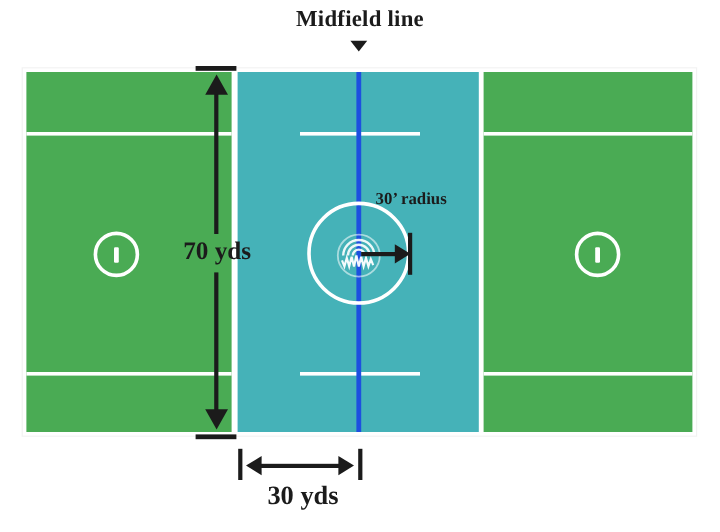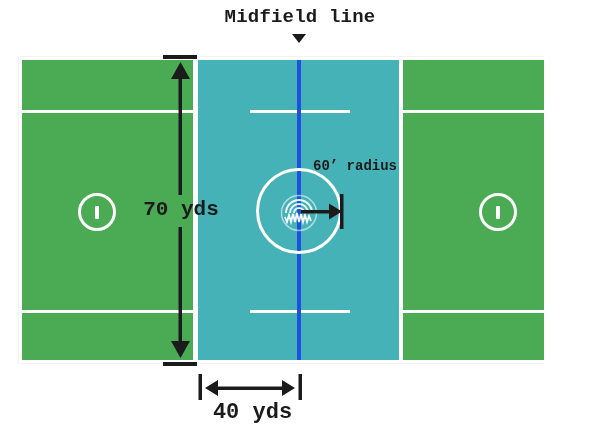--- a/index.html
+++ b/index.html
@@ -1,19 +1,19 @@
 <!DOCTYPE html>
 <html style="--background: #ffffff; --field-green: #4aab54; --midfield-teal: #45b2b8; --midfield-line-blue: #1d4fe0; --field-line-white: #ffffff; --annotation-black: #1b1b1b;"><head>
 <meta charset="utf-8">
 <style>
   html,body{margin:0;padding:0;background:#fff;}
   .canvas{
-    position:relative;width:544px;height:443px;overflow:hidden;
+    position:relative;width:600px;height:443px;overflow:hidden;
     background:var(--background,#fff);
-    font-family:Liberation Mono, monospace;
+    font-family:Liberation Serif, serif;
     color:var(--annotation-black,#1b1b1b);
   }
   .label{position:absolute;font-weight:700;line-height:1.1;white-space:nowrap;}
   .midfield-label{left:220px;top:7px;width:160px;text-align:center;font-size:19px;letter-spacing:.2px;}
   .radius-label{left:313px;top:159px;font-size:14px;}
   .length-label{left:138px;top:198px;width:86px;text-align:center;font-size:21px;}
   .width-label{left:205px;top:401px;width:95px;text-align:center;font-size:22px;}
 
   .field{
     position:absolute;left:19px;top:57px;width:561px;height:306px;
@@ -109,17 +109,17 @@
     <rect x="340" y="194" width="3.5" height="35"></rect>
 
     <rect x="198.5" y="374" width="3.5" height="26"></rect>
     <rect x="298.5" y="374" width="3.5" height="26"></rect>
     <rect x="217" y="386.5" width="66" height="3.5"></rect>
     <polygon points="205,388 218,380 218,396"></polygon>
     <polygon points="295,388 282,380 282,396"></polygon>
   </svg>
 
   <div class="label midfield-label">Midfield line</div>
-  <div class="label radius-label">60’ radius</div>
+  <div class="label radius-label">30’ radius</div>
   <div class="label length-label">70 yds</div>
-  <div class="label width-label">40 yds</div>
+  <div class="label width-label">30 yds</div>
 
 </div>
 
 </body></html>

